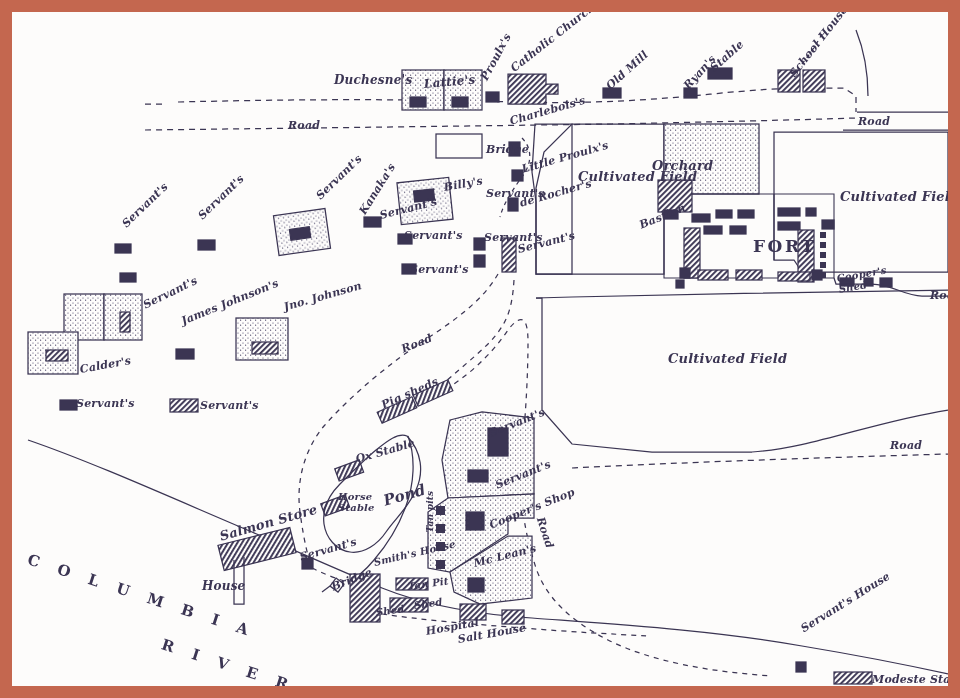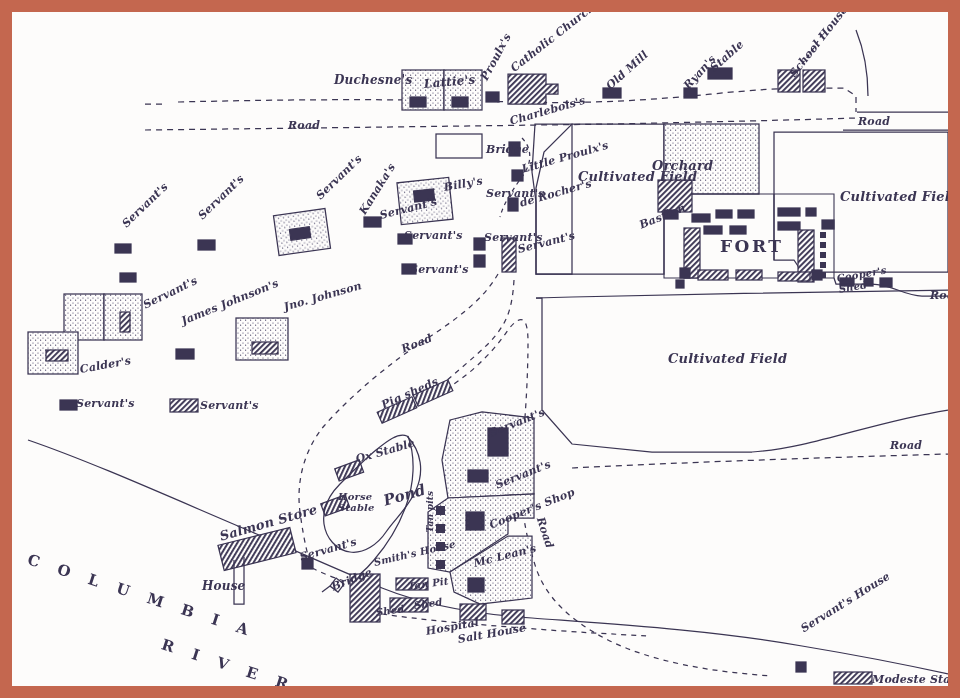--- a/index.html
+++ b/index.html
@@ -260,21 +260,21 @@
     <div class="lbl s11" style="left:498px;top:104px;transform:rotate(-16deg);">Charlebois's</div>
     <div class="lbl s11" style="left:510px;top:152px;transform:rotate(-16deg);">Little Proulx's</div>
     <div class="lbl s11" style="left:508px;top:186px;transform:rotate(-16deg);">de Rocher's</div>
     <div class="lbl s11" style="left:432px;top:170px;transform:rotate(-10deg);">Billy's</div>
     <div class="lbl s11" style="left:350px;top:196px;transform:rotate(-58deg);">Kanaka's</div>
 
     <div class="lbl s13" style="left:566px;top:158px;text-align:center;">Cultivated Field</div>
     <div class="lbl s13" style="left:640px;top:147px;">Orchard</div>
     <div class="lbl s13" style="left:828px;top:178px;">Cultivated Field</div>
     <div class="lbl s11" style="left:628px;top:208px;transform:rotate(-22deg);">Bastion</div>
-    <div class="lbl s17 caps" style="left:708px;top:226px;text-align:center;">FORT</div>
+    <div class="lbl s17 caps" style="left:741px;top:226px;text-align:center;">FORT</div>
     <div class="lbl s10" style="left:826px;top:262px;transform:rotate(-10deg);line-height:1.05;white-space:pre-line;">Cooper's<br>Shed</div>
     <div class="lbl s13" style="left:656px;top:340px;">Cultivated Field</div>
 
     <div class="lbl s11" style="left:112px;top:208px;transform:rotate(-44deg);">Servant's</div>
     <div class="lbl s11" style="left:188px;top:200px;transform:rotate(-44deg);">Servant's</div>
     <div class="lbl s11" style="left:306px;top:180px;transform:rotate(-44deg);">Servant's</div>
     <div class="lbl s11" style="left:368px;top:198px;transform:rotate(-14deg);">Servant's</div>
     <div class="lbl s11" style="left:392px;top:218px;">Servant's</div>
     <div class="lbl s11" style="left:398px;top:252px;">Servant's</div>
     <div class="lbl s11" style="left:474px;top:176px;">Servant's</div>

